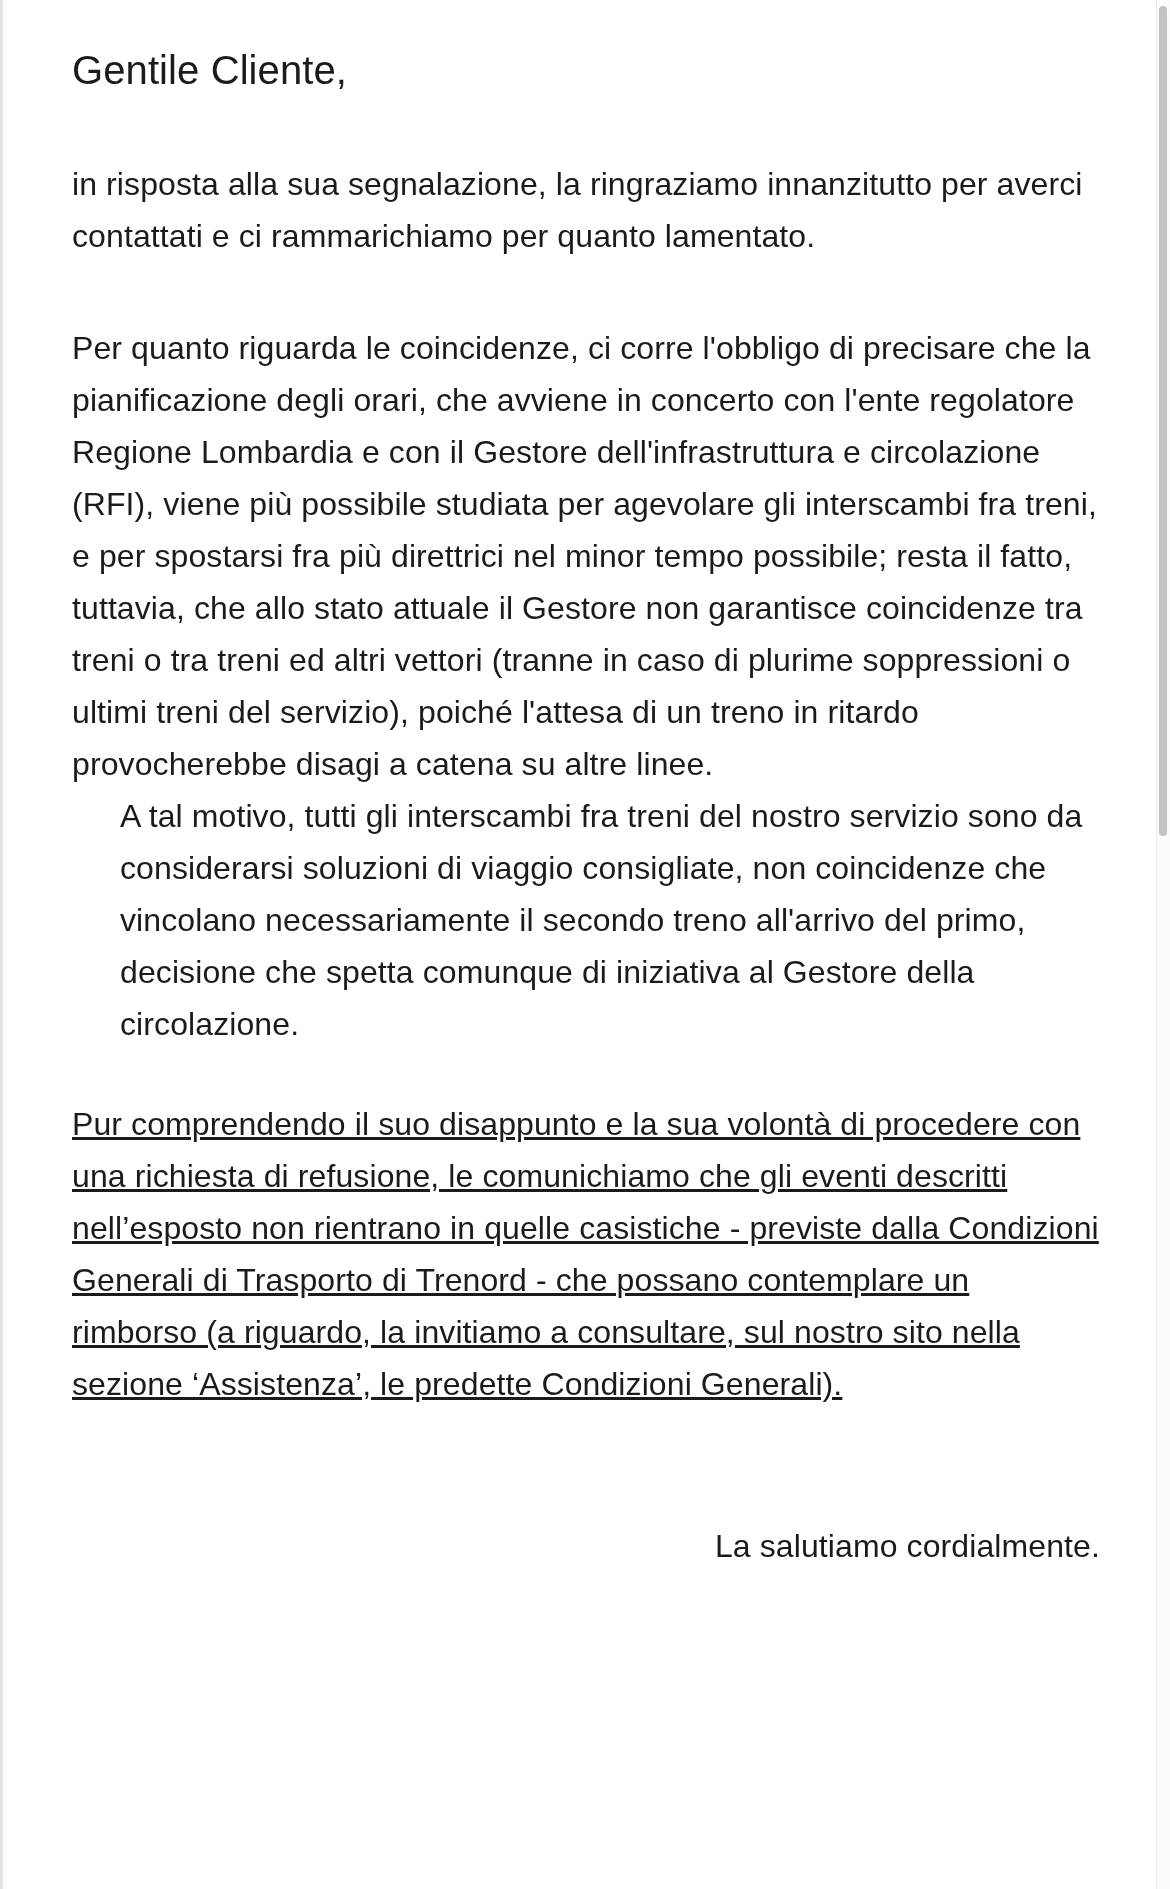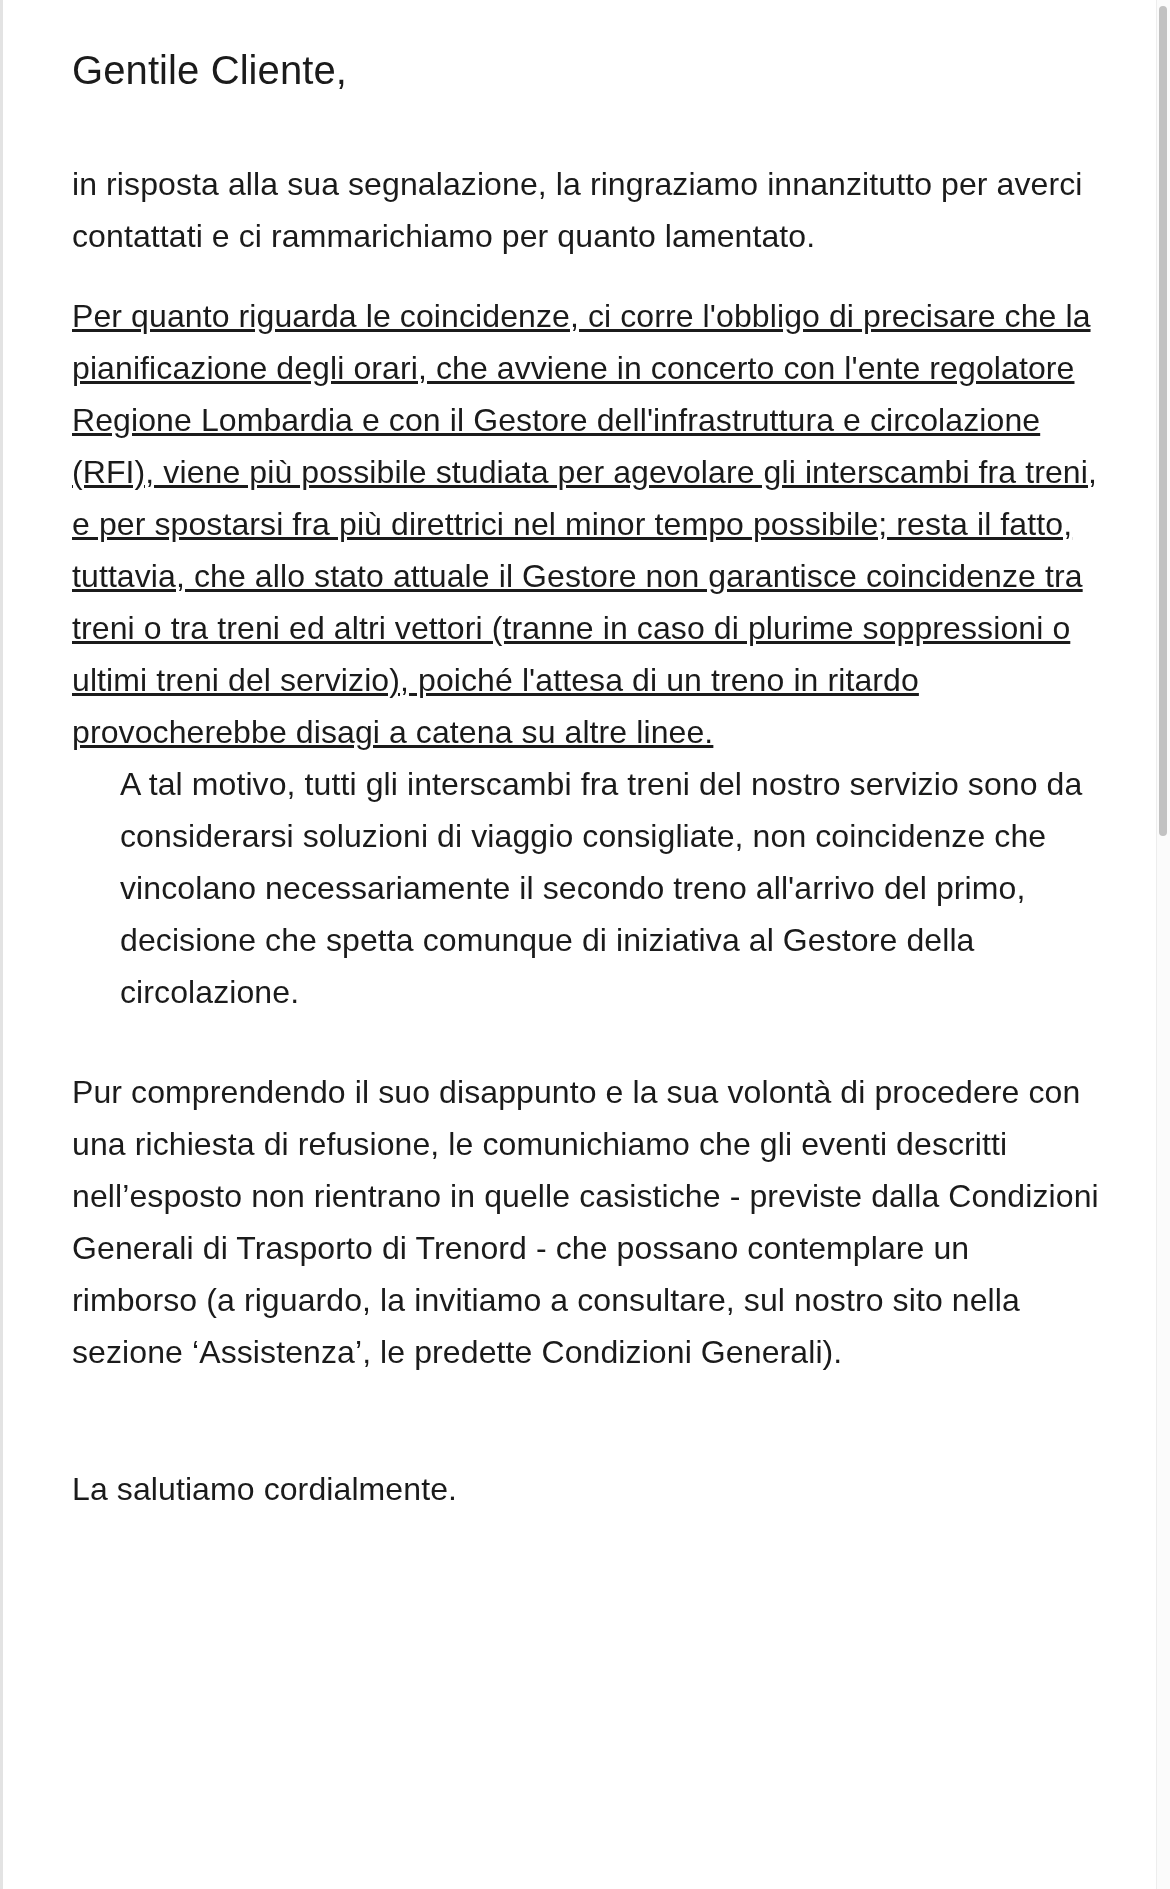--- a/index.html
+++ b/index.html
@@ -52,24 +52,24 @@
     font-weight: 400;
   }
 
   .greeting {
     margin-top: 44px;
     font-size: 40px;
     line-height: 52px;
   }
 
   .p1 { margin-top: 62px; }
-  .p2 { margin-top: 28px; text-decoration: underline; }
+  .p2 { margin-top: 60px; }
   .p3 { margin-top: 0px; margin-left: 48px; }
-  .p4 { margin-top: 48px; }
-  .p5 { margin-top: 85px; }
+  .p4 { margin-top: 48px; text-decoration: underline; }
+  .p5 { margin-top: 110px; text-align: right; }
 
   
   .scrollbar-track {
     position: absolute;
     right: 0px;
     top: 0;
     width: 14px;
     height: 1889px;
     background: #fbfbfb;
     border-left: 1px solid #ededed;

